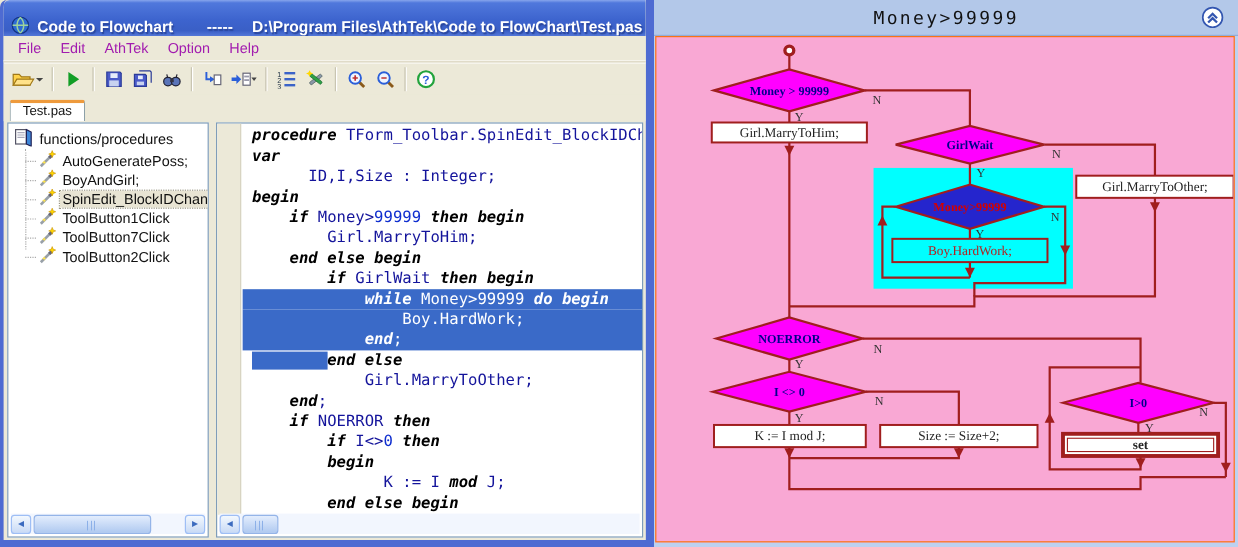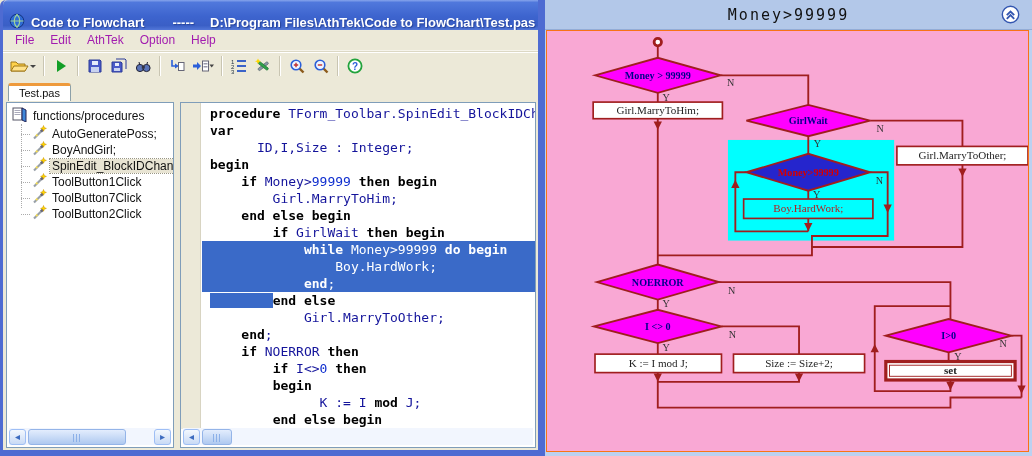--- a/index.html
+++ b/index.html
@@ -37,21 +37,21 @@
   .tree-item { position:relative; display:flex; align-items:center; gap:3px; height:16px; padding-left:24px; font-size:12px; color:#111; white-space:nowrap; cursor:default; }
   .tree-item::before { content:""; position:absolute; left:14px; top:8px; width:9px; border-top:1px dotted #ABABAB; }
   .tree-item .lbl { padding:0 2px; }
   .tree-item.selected .lbl { background:#E8E4D3; outline:1px dotted #9A9784; }
 
   
   .gutter { position:absolute; left:0; top:0; bottom:18px; width:20px; background:#ECE9D8; border-right:1px solid #D8D4C2; }
   .code { position:absolute; left:21px; right:0; top:0; bottom:18px; overflow:hidden; padding:2px 0 0 0;
           font-family:"DejaVu Sans Mono","Liberation Mono",monospace; font-size:13px; line-height:17px; white-space:pre; }
   .cline { height:17px; padding-left:8px; }
-  .cline span.k { font-weight:bold; color:#000; }
+  .cline span.k { font-weight:bold; color:#000;font-style:italic; }
   .cline span.i { color:#14149B; }
   .cline span.n { color:#0F2ECF; }
   .cline span.p { color:#000; }
   .cline.sel { background:#3A6AC8; }
   .cline.sel span { color:#fff !important; }
   .cline span.indsel { background:#3A6AC8; }
 
   
   .hscroll { position:absolute; left:2px; right:2px; bottom:2px; height:17px; background:#F2F6FE; display:flex; align-items:center; gap:2px; }
   .sb-btn { width:17px; height:16px; flex:none; background:linear-gradient(#F3F8FE,#C9DAF5); border:1px solid #9EBEF5; border-radius:3px;

